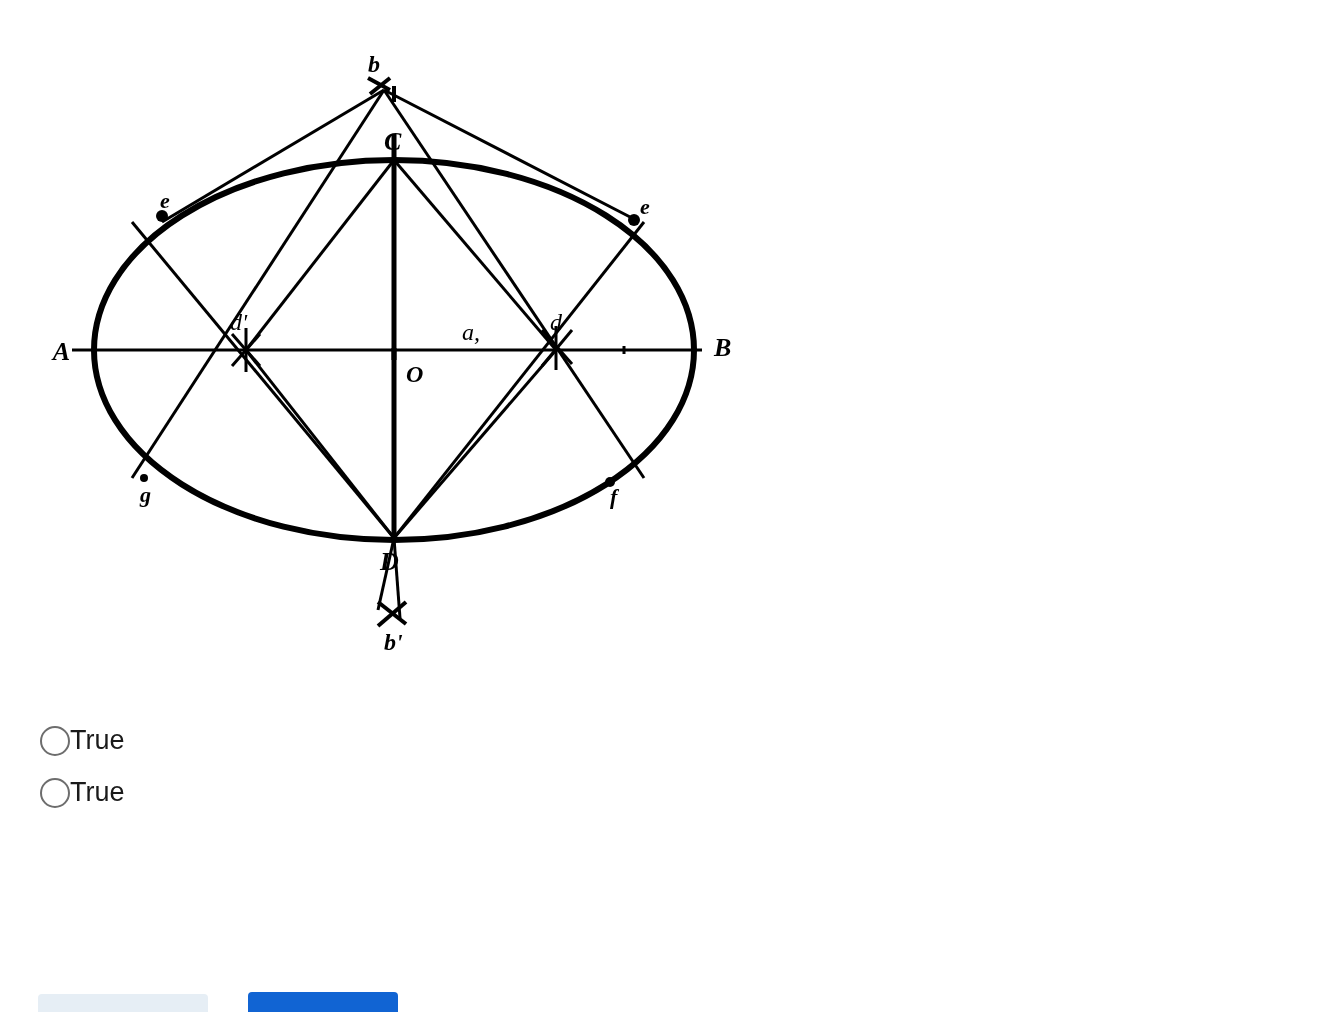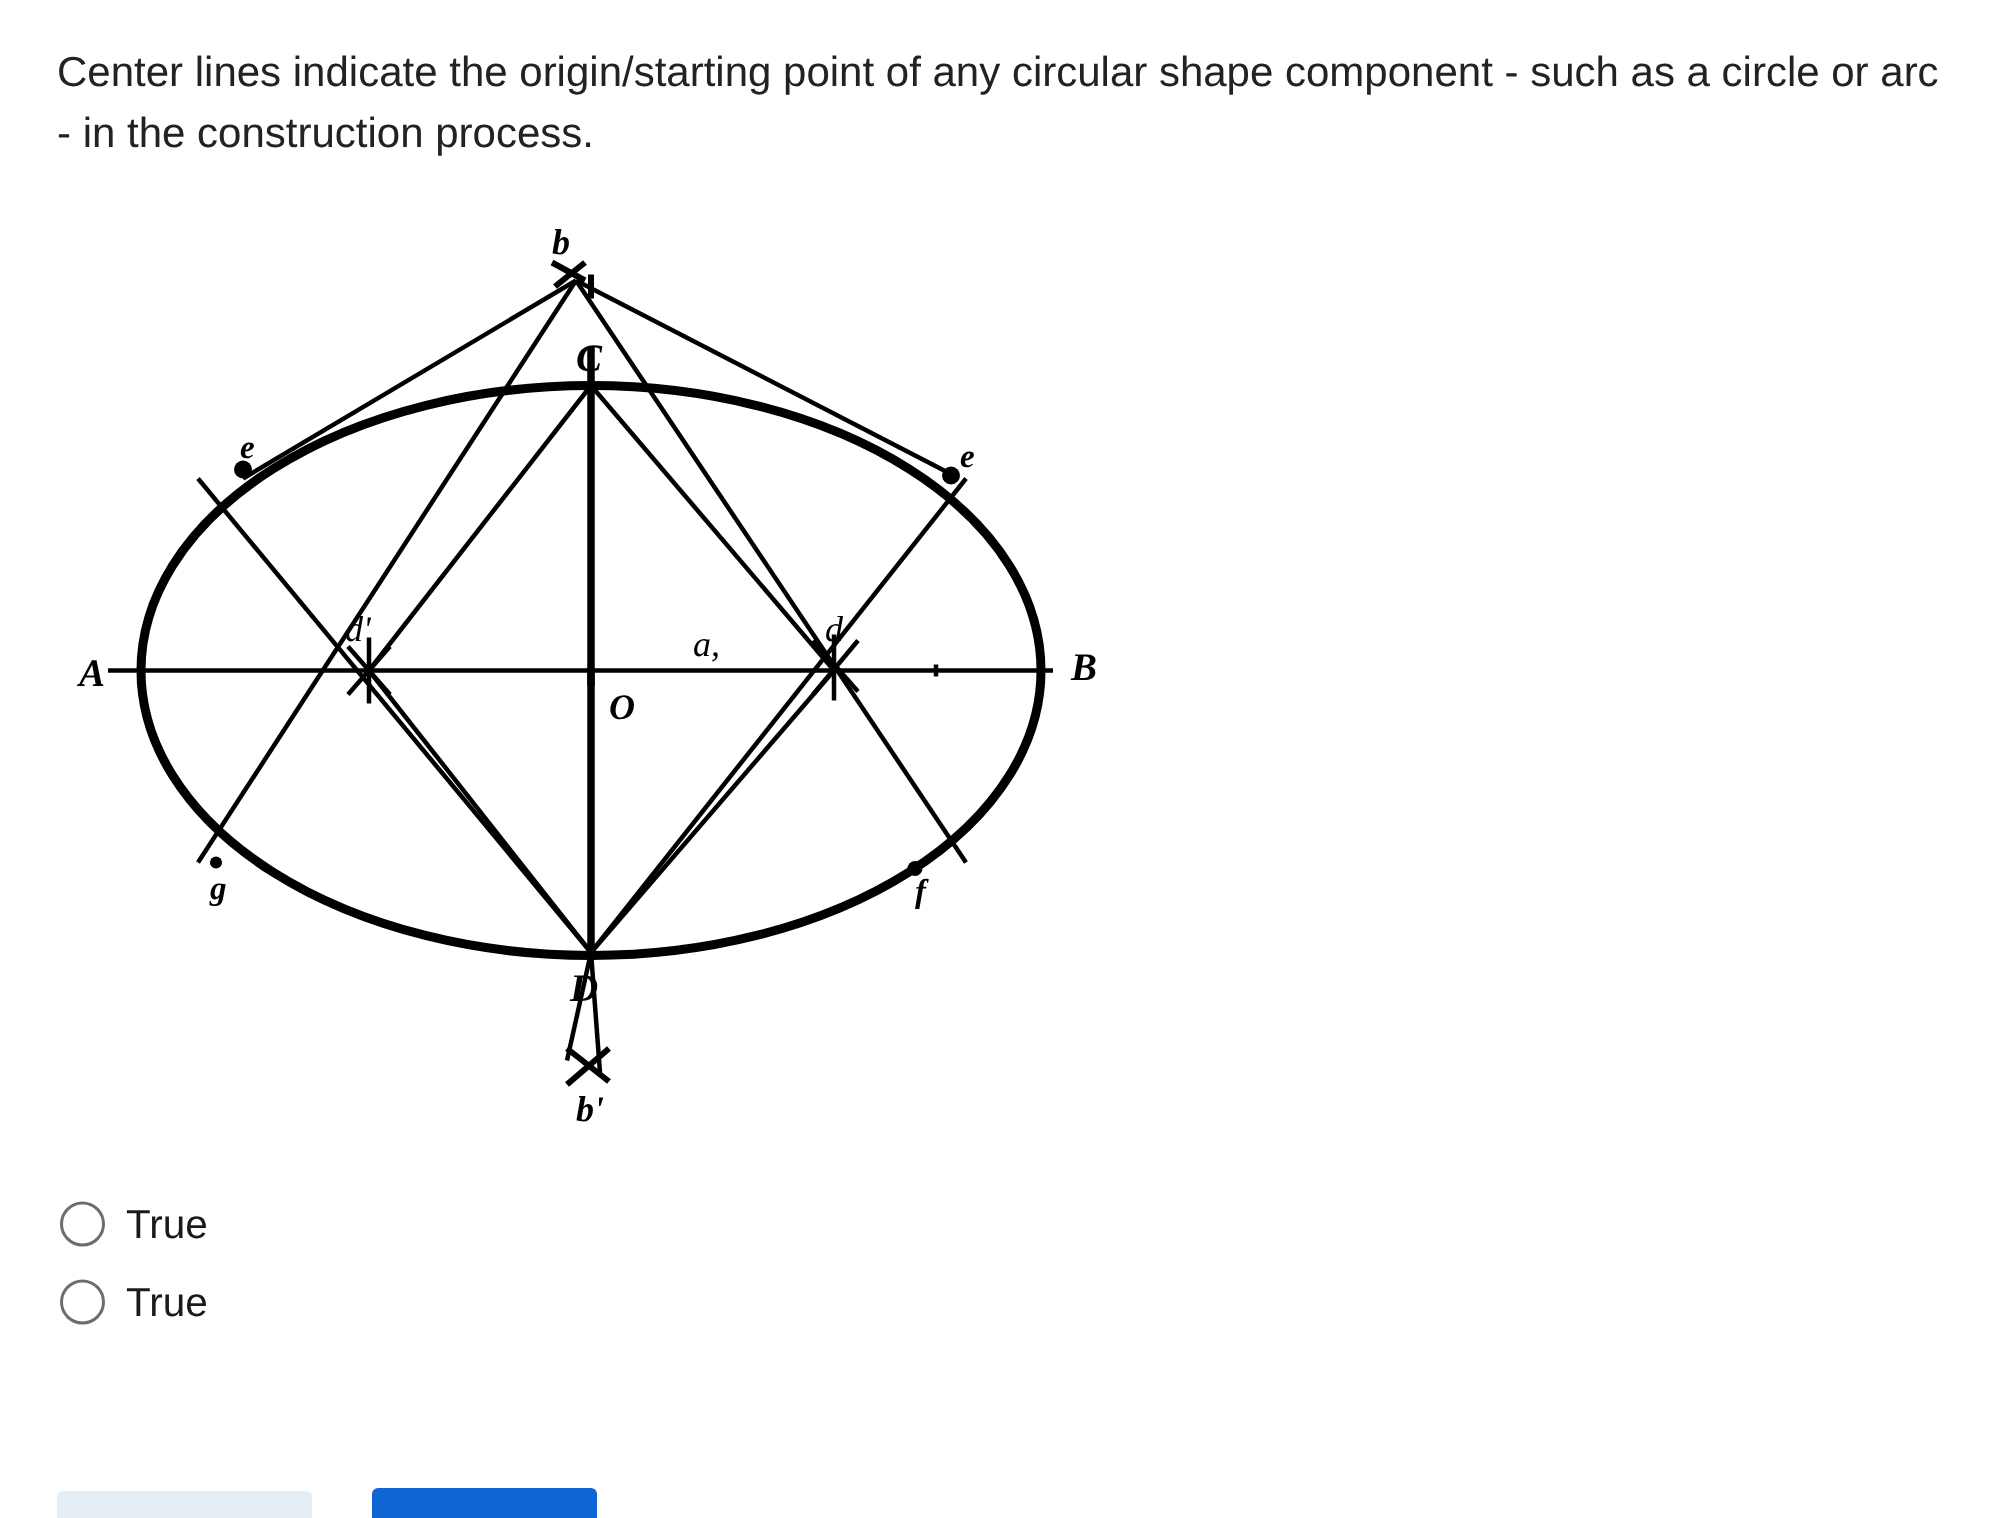--- a/index.html
+++ b/index.html
@@ -30,22 +30,22 @@
   }
   .diagram-block svg {
     display: block;
   }
   .answers {
     margin-top: 14px;
     margin-left: 2px;
   }
   .answer-row {
     display: flex;
-    align-items: flex-start;
-    gap: 14px;
+    align-items: flex-end;
+    gap: 0;
     height: 52px;
   }
   .radio {
     width: 30px;
     height: 30px;
     border: 2px solid #6d6d6d;
     border-radius: 50%;
     box-sizing: border-box;
     background: #fff;
     flex: 0 0 auto;
@@ -82,21 +82,20 @@
     height: 20px;
     background: #1164d3;
     border-top-left-radius: 4px;
     border-top-right-radius: 4px;
   }
 </style>
 </head>
 <body>
 
 <div class="page">
-  <div class="question-text">Center lines indicate the origin/starting point of any circular shape component - such as a circle or arc - in the construction process.</div>
 
   <div class="diagram-block">
     <svg width="700" height="660" viewBox="0 0 700 660">
 
       <ellipse cx="350" cy="320" rx="300" ry="190" fill="none" stroke="#000" stroke-width="6"></ellipse>
 
       <line x1="28" y1="320" x2="658" y2="320" stroke="#000" stroke-width="3"></line>
 
       <line x1="580" y1="316" x2="580" y2="324" stroke="#000" stroke-width="3"></line>
 

